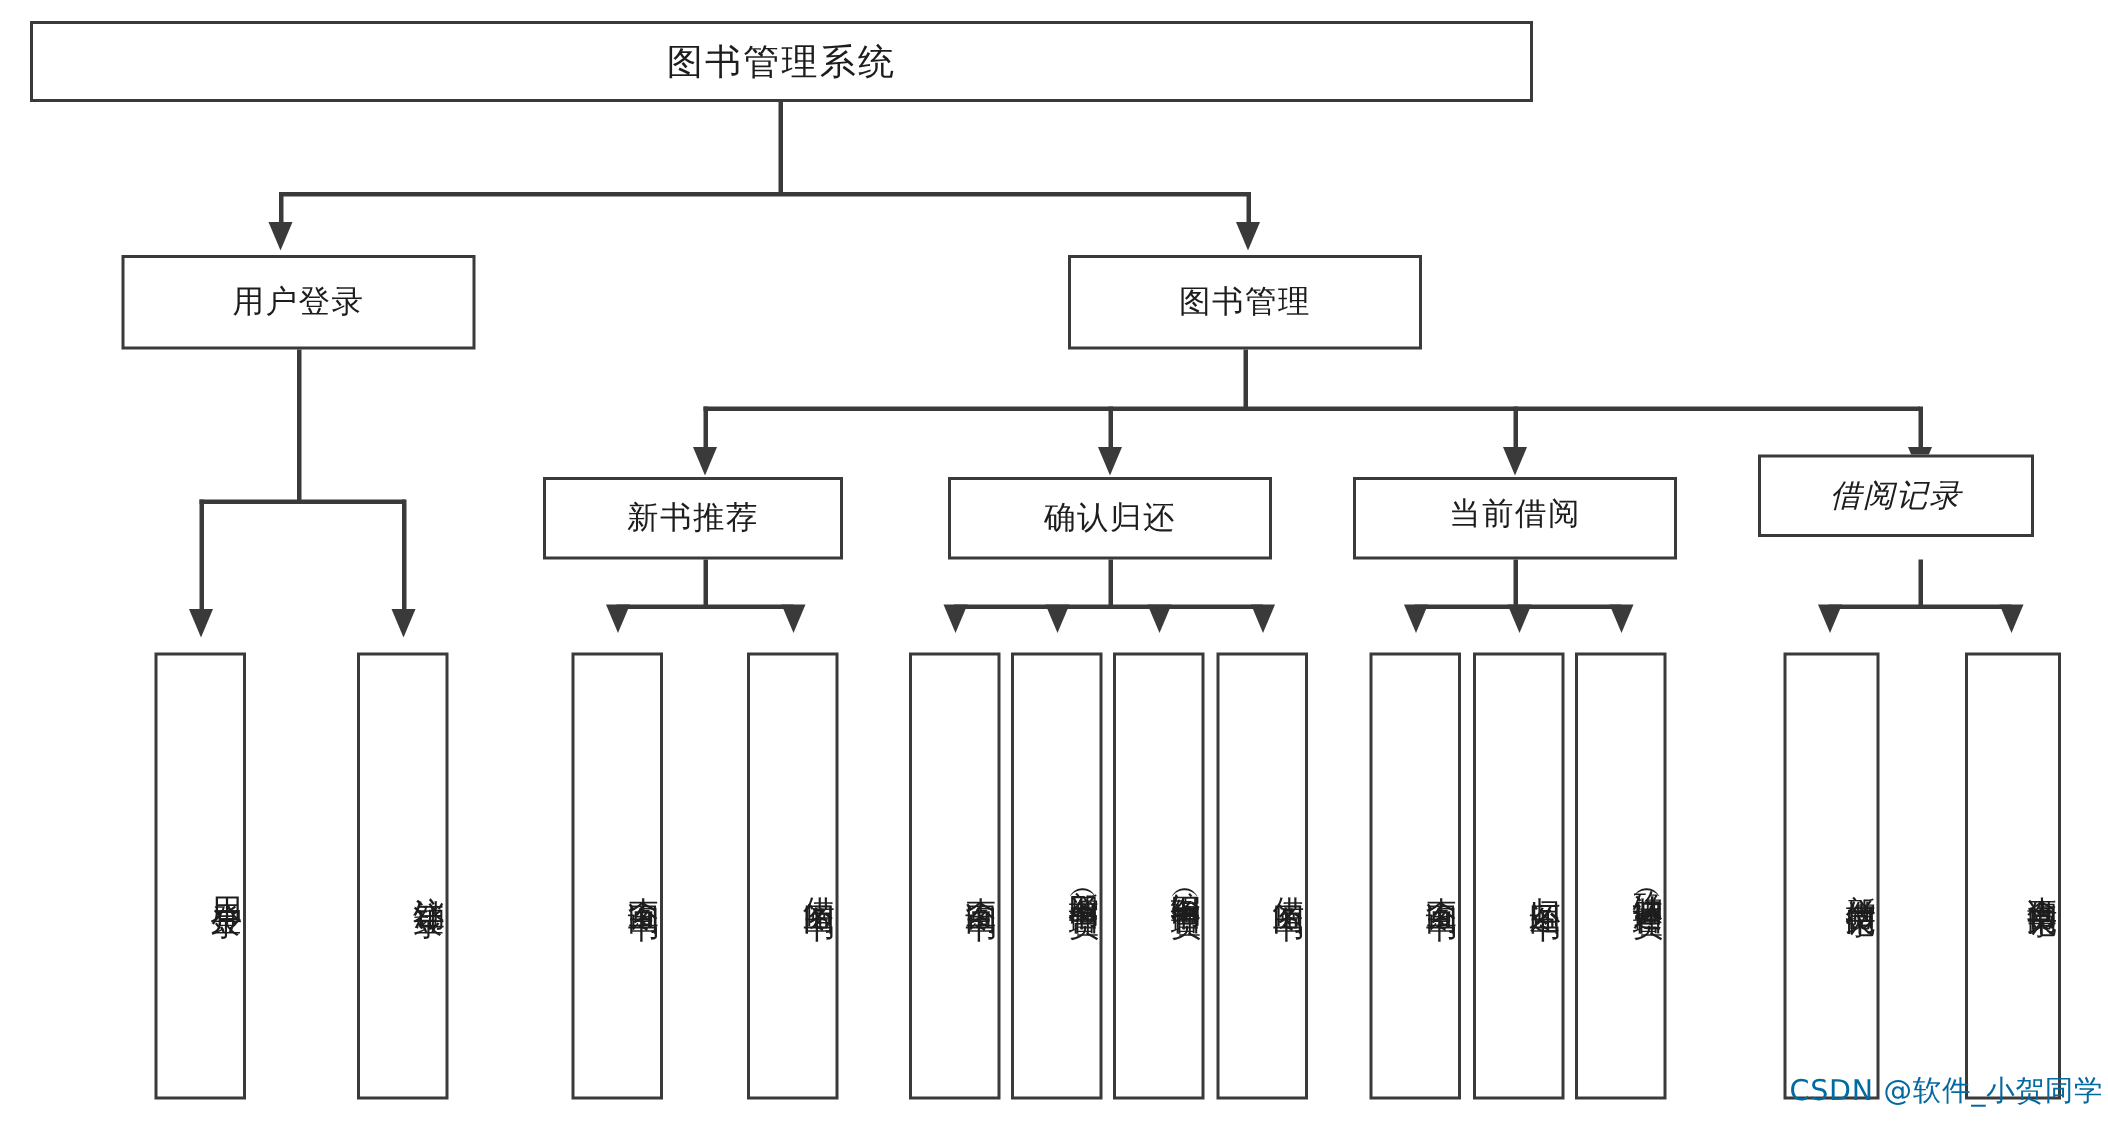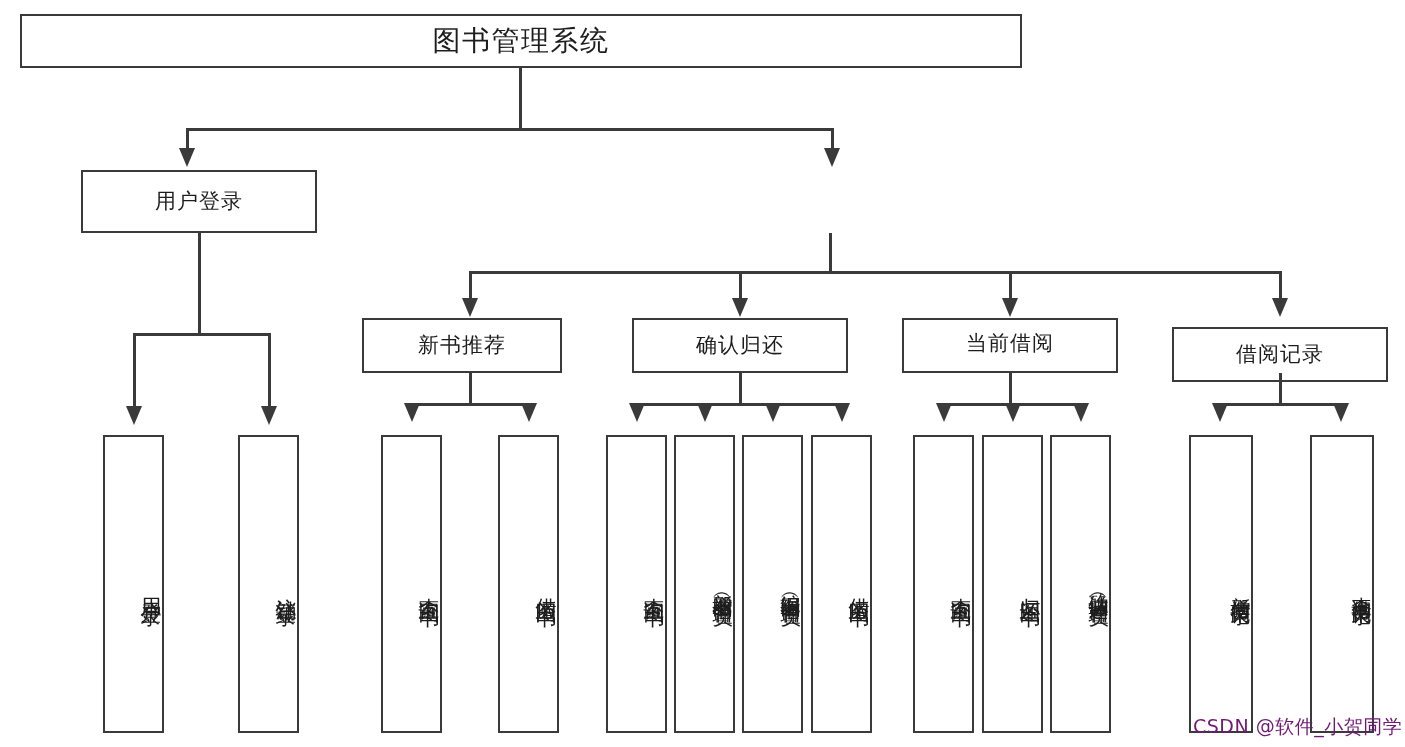--- a/index.html
+++ b/index.html
@@ -29,21 +29,21 @@
   }
   .node .lbl{
     display:block;
     white-space:pre-line;
   }
   
   .node.horiz .lbl{
     font-size:21px;
     letter-spacing:1px;
   }
-  .node.root .lbl{font-size:28px;letter-spacing:1.5px;}
+  .node.root .lbl{font-size:24px;letter-spacing:1.5px;}
   
   .node.vert{
     writing-mode:vertical-rl;
     text-orientation:upright;
     align-items:flex-start;
     justify-content:center;
     padding-top:6px;
   }
   .node.vert .lbl{
     font-size:21px;
@@ -63,21 +63,21 @@
     position:absolute;
     width:0;height:0;
     border-left:8px solid transparent;
     border-right:8px solid transparent;
     border-top:19px solid #3a3a3a;
   }
   
   #watermark{
     position:absolute;
     font-size:19px;
-    color:#701a75;
+    color:#0369a1;
     letter-spacing:.5px;
     white-space:nowrap;
     pointer-events:none;
   }
 </style>
 </head>
 <body>
 
 <div id="canvas">
 
@@ -89,20 +89,23 @@
   <div class="lineH" style="left:186px;top:128px;width:647px;"></div>
   <div class="lineV" style="left:186px;top:128px;height:20px;"></div>
   <div class="lineV" style="left:831px;top:128px;height:20px;"></div>
   <div class="arrow" style="left:179px;top:148px;"></div>
   <div class="arrow" style="left:824px;top:148px;"></div>
 
   <div class="node horiz" style="left:81px;top:170px;width:236px;height:63px;">
     <span class="lbl">用户登录</span>
   </div>
 
+  <div class="node horiz" style="left:712px;top:170px;width:236px;height:63px;">
+    <span class="lbl">图书管理</span>
+  </div>
 
   <div class="lineV" style="left:198px;top:233px;height:102px;"></div>
   <div class="lineH" style="left:133px;top:333px;width:137px;"></div>
   <div class="lineV" style="left:133px;top:333px;height:73px;"></div>
   <div class="lineV" style="left:268px;top:333px;height:73px;"></div>
   <div class="arrow" style="left:126px;top:406px;"></div>
   <div class="arrow" style="left:261px;top:406px;"></div>
 
   <div class="lineV" style="left:829px;top:233px;height:40px;"></div>
   <div class="lineH" style="left:469px;top:271px;width:811px;"></div>
@@ -117,21 +120,21 @@
 
   <div class="node horiz" style="left:362px;top:318px;width:200px;height:55px;">
     <span class="lbl">新书推荐</span>
   </div>
   <div class="node horiz" style="left:632px;top:318px;width:216px;height:55px;">
     <span class="lbl">确认归还</span>
   </div>
   <div class="node horiz" style="left:902px;top:318px;width:216px;height:55px;font-family:Liberation Mono, monospace;">
     <span class="lbl">当前借阅</span>
   </div>
-  <div class="node horiz" style="left:1172px;top:327px;width:216px;height:55px;">
+  <div class="node horiz" style="left:1172px;top:303px;width:184px;height:55px;font-style:italic;">
     <span class="lbl">借阅记录</span>
   </div>
 
   <div class="lineV" style="left:469px;top:373px;height:32px;"></div>
   <div class="lineH" style="left:411px;top:403px;width:118px;"></div>
   <div class="arrow" style="left:404px;top:403px;"></div>
   <div class="arrow" style="left:521px;top:403px;"></div>
 
   <div class="lineV" style="left:739px;top:373px;height:32px;"></div>
   <div class="lineH" style="left:636px;top:403px;width:206px;"></div>

